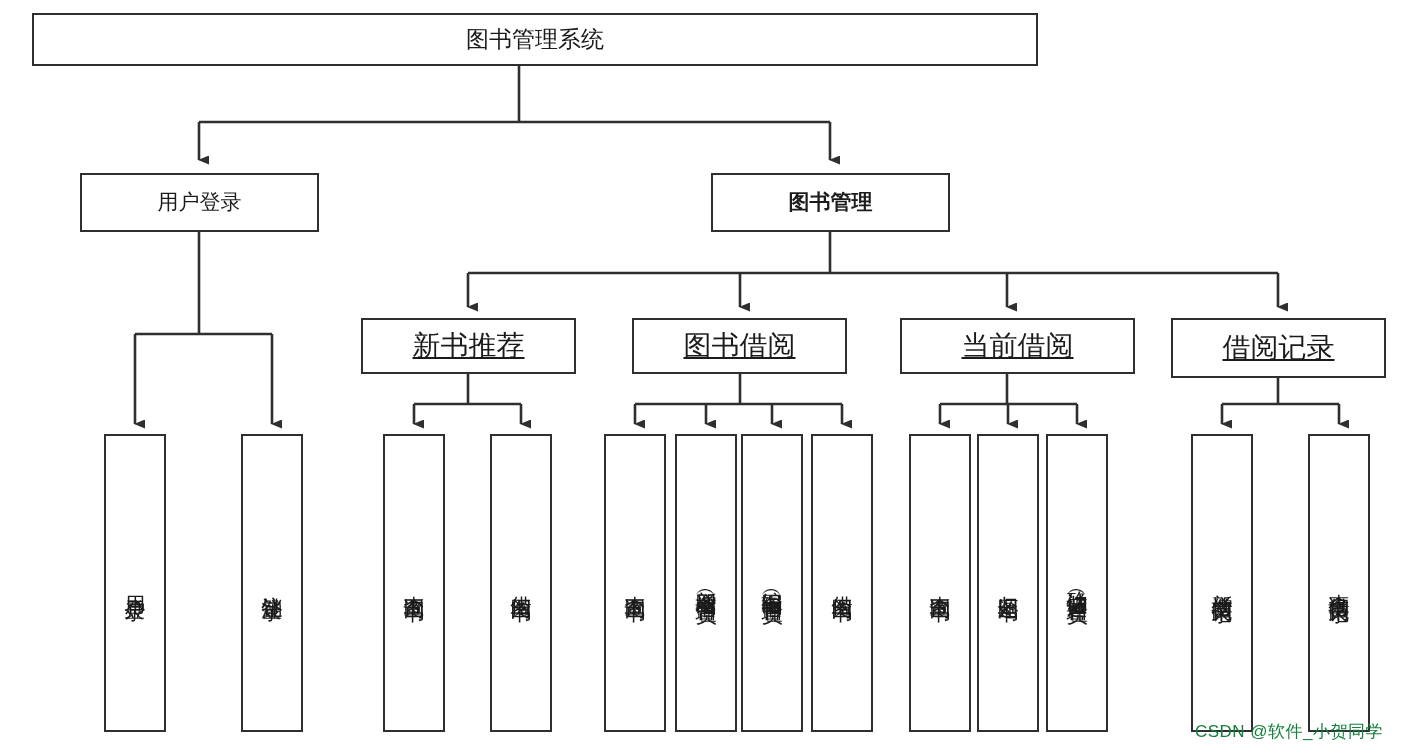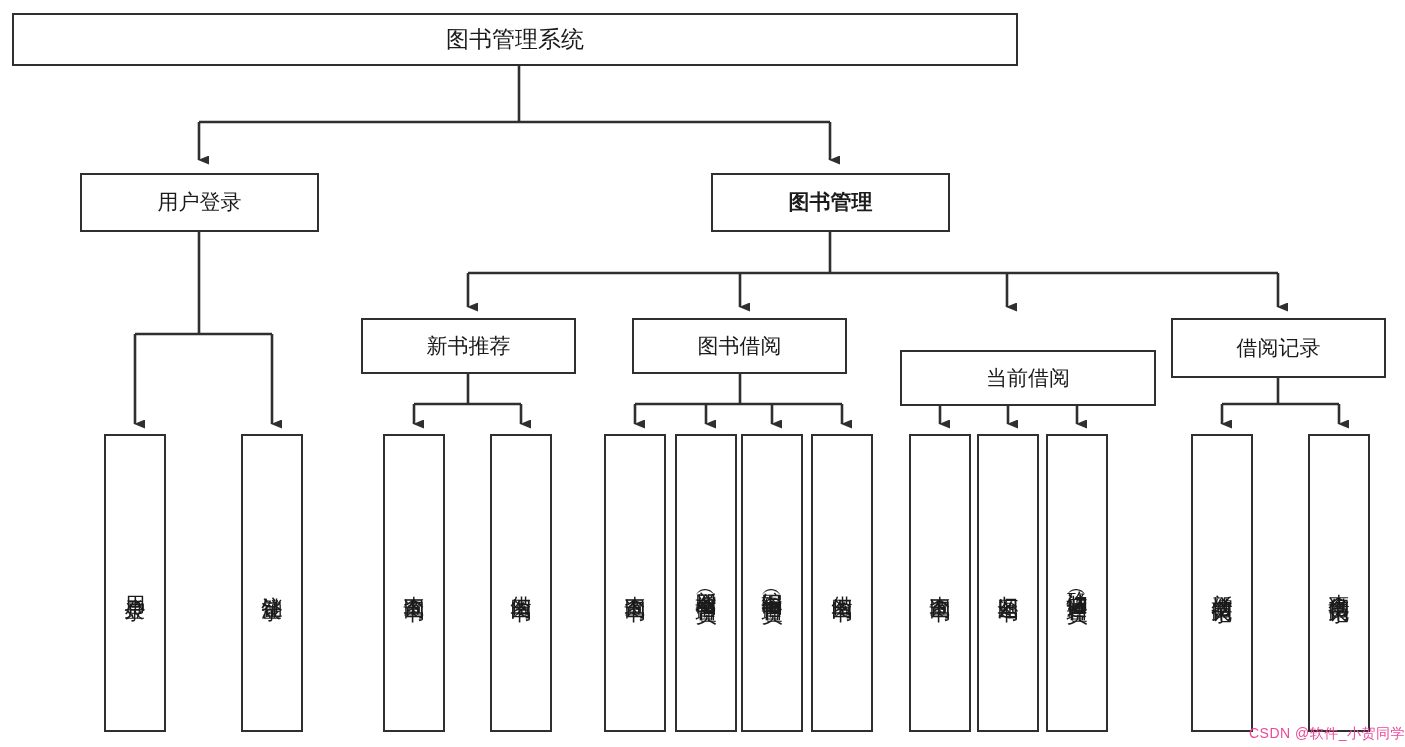--- a/index.html
+++ b/index.html
@@ -35,39 +35,39 @@
     justify-content: center;
     color: #1b1b1b;
   }
   .node .label {
     text-align: center;
     line-height: 1.18;
     white-space: nowrap;
   }
   .node.root .label { font-size: 23px; }
   .node.lvl2 .label { font-size: 21px; }
-  .node.lvl3 .label { font-size: 21px; }
+  .node.lvl3 .label { font-size: 28px; text-decoration: underline; }
   .node.leaf {
     align-items: center;
     justify-content: center;
   }
   .node.leaf .label {
     writing-mode: vertical-rl;
     text-orientation: upright;
     font-size: 21px;
     letter-spacing: 2px;
     line-height: 1.05;
     white-space: nowrap;
   }
   .watermark {
     position: absolute;
-    right: 0;
+    right: 22px;
     bottom: 4px;
-    font-size: 14px;
-    color: #ec4899;
+    font-size: 17px;
+    color: #15803d;
     letter-spacing: 0.5px;
     white-space: nowrap;
   }
 </style>
 </head>
 <body>
 
 <div id="canvas">
 
   <svg class="wires" viewBox="0 0 1405 747" xmlns="http://www.w3.org/2000/svg">
@@ -113,38 +113,38 @@
       <path d="M1008,404 L1008,424" marker-end="url(#arw)"></path>
       <path d="M1077,404 L1077,424" marker-end="url(#arw)"></path>
 
       <path d="M1278,374 L1278,404"></path>
       <path d="M1222,404 L1339,404"></path>
       <path d="M1222,404 L1222,424" marker-end="url(#arw)"></path>
       <path d="M1339,404 L1339,424" marker-end="url(#arw)"></path>
     </g>
   </svg>
 
-  <div class="node root" style="left:12px; top:13px; width:1006px; height:53px;">
+  <div class="node root" style="left:32px; top:13px; width:1006px; height:53px;">
     <span class="label">图书管理系统</span>
   </div>
 
   <div class="node lvl2" style="left:80px; top:173px; width:239px; height:59px;">
     <span class="label">用户登录</span>
   </div>
   <div class="node lvl2" style="left:711px; top:173px; width:239px; height:59px;font-weight:bold;">
     <span class="label">图书管理</span>
   </div>
 
   <div class="node lvl3" style="left:361px; top:318px; width:215px; height:56px;">
     <span class="label">新书推荐</span>
   </div>
   <div class="node lvl3" style="left:632px; top:318px; width:215px; height:56px;">
     <span class="label">图书借阅</span>
   </div>
-  <div class="node lvl3" style="left:900px; top:318px; width:256px; height:56px;margin-top:32px;">
+  <div class="node lvl3" style="left:900px; top:318px; width:235px; height:56px;">
     <span class="label">当前借阅</span>
   </div>
   <div class="node lvl3" style="left:1171px; top:318px; width:215px; height:60px;">
     <span class="label">借阅记录</span>
   </div>
 
   <div class="node leaf" style="left:104px; top:434px; width:62px; height:298px;">
     <span class="label">用户登录</span>
   </div>
   <div class="node leaf" style="left:241px; top:434px; width:62px; height:298px;">

